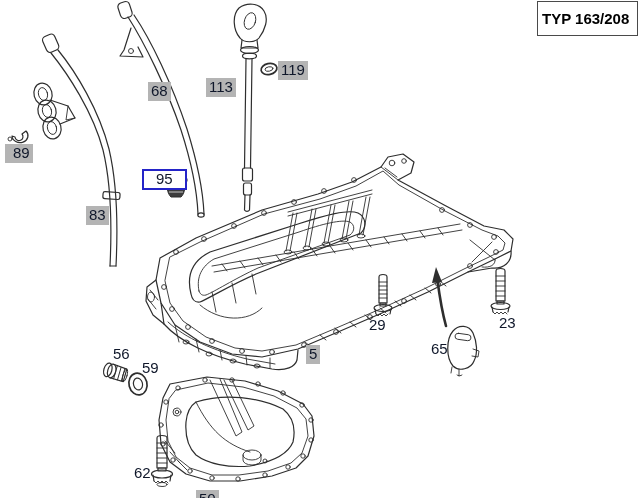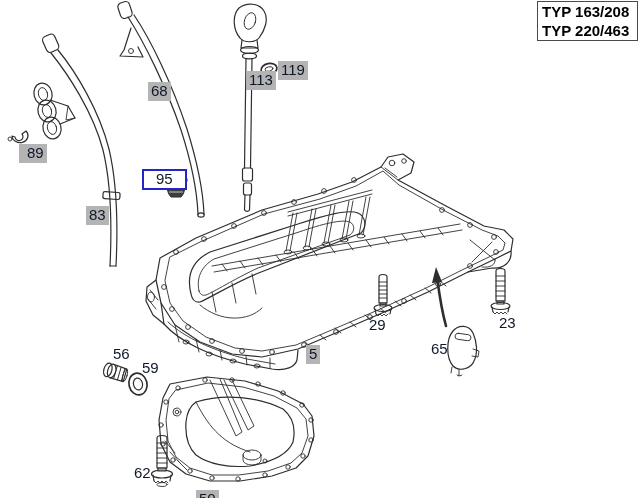--- a/index.html
+++ b/index.html
@@ -13,21 +13,21 @@
   .fill-dark { fill:#3d3d3d; stroke:var(--line,#2e2e2e); stroke-width:1; }
   .part-label {
     position:absolute; font-size:15px; line-height:1.1; padding:1px 3px;
     color:#0f172a; white-space:nowrap; z-index:5; cursor:pointer;
   }
   .part-label.gray { background:var(--label-bg,#b4b4b4); }
   .part-label.plain { background:transparent; font-size:15px; }
   .part-label.selected { background:#fff; border:2px solid var(--highlight,#2424c8); padding:0 12px; }
   .typ-box {
     position:absolute; left:537px; top:1px; width:101px; z-index:5;
-    background:#fff; border:1px solid #4a4a4a; padding:0 4px;
+    background:#fff; border:1px solid #4a4a4a; padding:7px 4px;
   }
   .typ-line { font-size:15px; font-weight:bold; line-height:19px; color:#000; white-space:nowrap; }
 </style>
 </head>
 <body>
 
 <div class="canvas">
 
   <svg class="art" width="640" height="498" viewBox="0 0 640 498">
 
@@ -254,34 +254,33 @@
           <circle cx="190" cy="471" r="2.2"></circle>
           <circle cx="173" cy="460" r="2.2"></circle>
         <circle cx="163" cy="444" r="2.2"></circle>
           <circle cx="161" cy="425" r="2.2"></circle>
           <circle cx="166" cy="402" r="2.2"></circle>
       </g>
     </g>
   </svg>
 
   <div>
-      <div class="part-label gray" style="left: 19px; top: 144px; padding-left: 8px;">89</div>
+      <div class="part-label gray" style="left: 5px; top: 144px; padding-left: 8px;">89</div>
       <div class="part-label gray" style="left: 86px; top: 206px;">83</div>
       <div class="part-label gray" style="left: 148px; top: 82px;">68</div>
-      <div class="part-label gray" style="left: 206px; top: 71px; margin-left: 40px;">113</div>
+      <div class="part-label gray" style="left: 206px; top: 78px;">113</div>
       <div class="part-label gray" style="left: 278px; top: 61px;">119</div>
       <div class="part-label selected" style="left: 142px; top: 169px;">95</div>
       <div class="part-label gray" style="left: 306px; top: 345px;">5</div>
       <div class="part-label gray" style="left: 196px; top: 474px; margin-top: 16px;">50</div>
       <div class="part-label plain" style="left: 110px; top: 345px;">56</div>
       <div class="part-label plain" style="left: 139px; top: 359px;">59</div>
       <div class="part-label plain" style="left: 131px; top: 464px;">62</div>
       <div class="part-label plain" style="left: 366px; top: 316px;">29</div>
       <div class="part-label plain" style="left: 496px; top: 314px;">23</div>
       <div class="part-label plain" style="left: 428px; top: 340px;">65</div>
     </div>
 
   <div class="typ-box">
     <div class="typ-line">TYP 163/208</div>
-    <div class="typ-line">TYP 220/463</div>
   </div>
 
 </div>
 
 </body></html>

